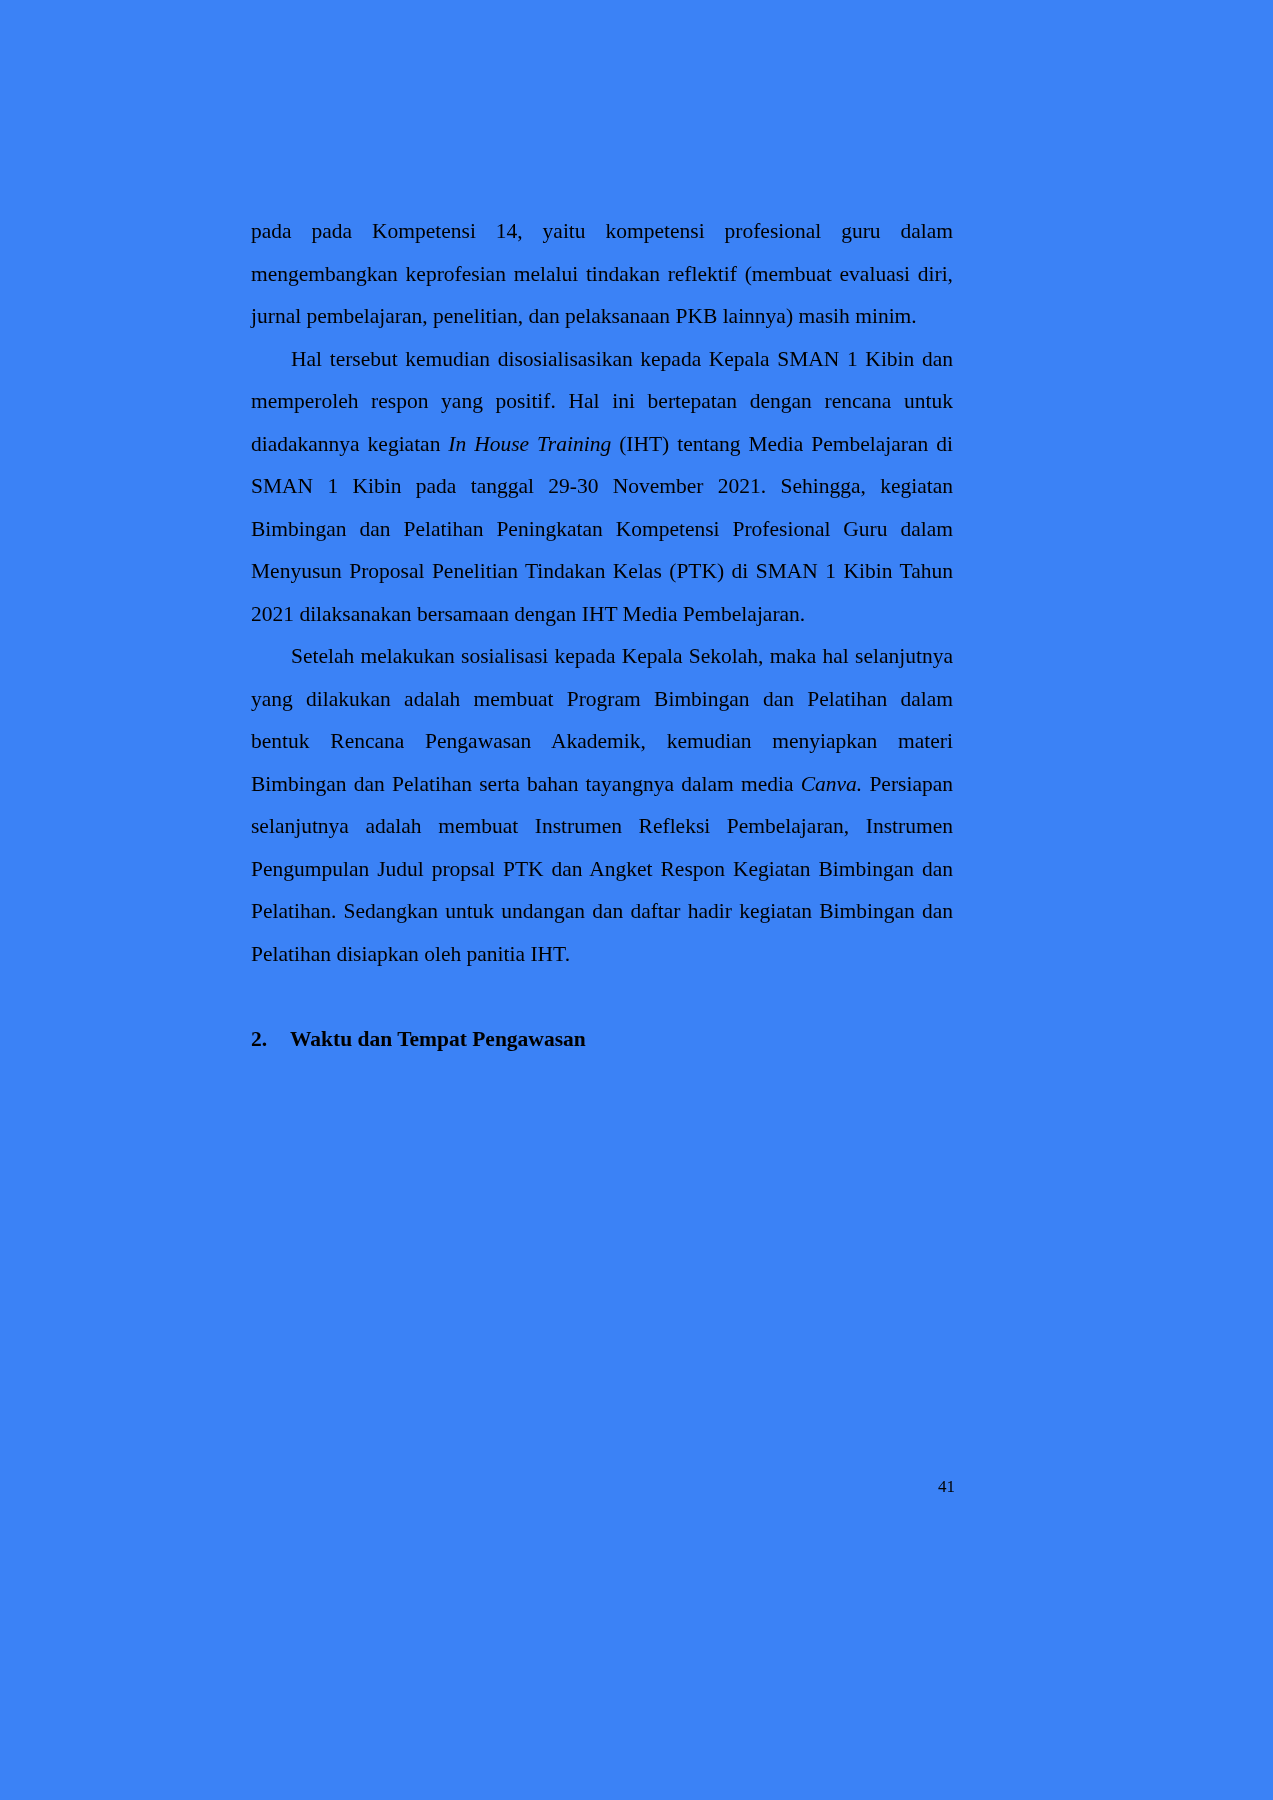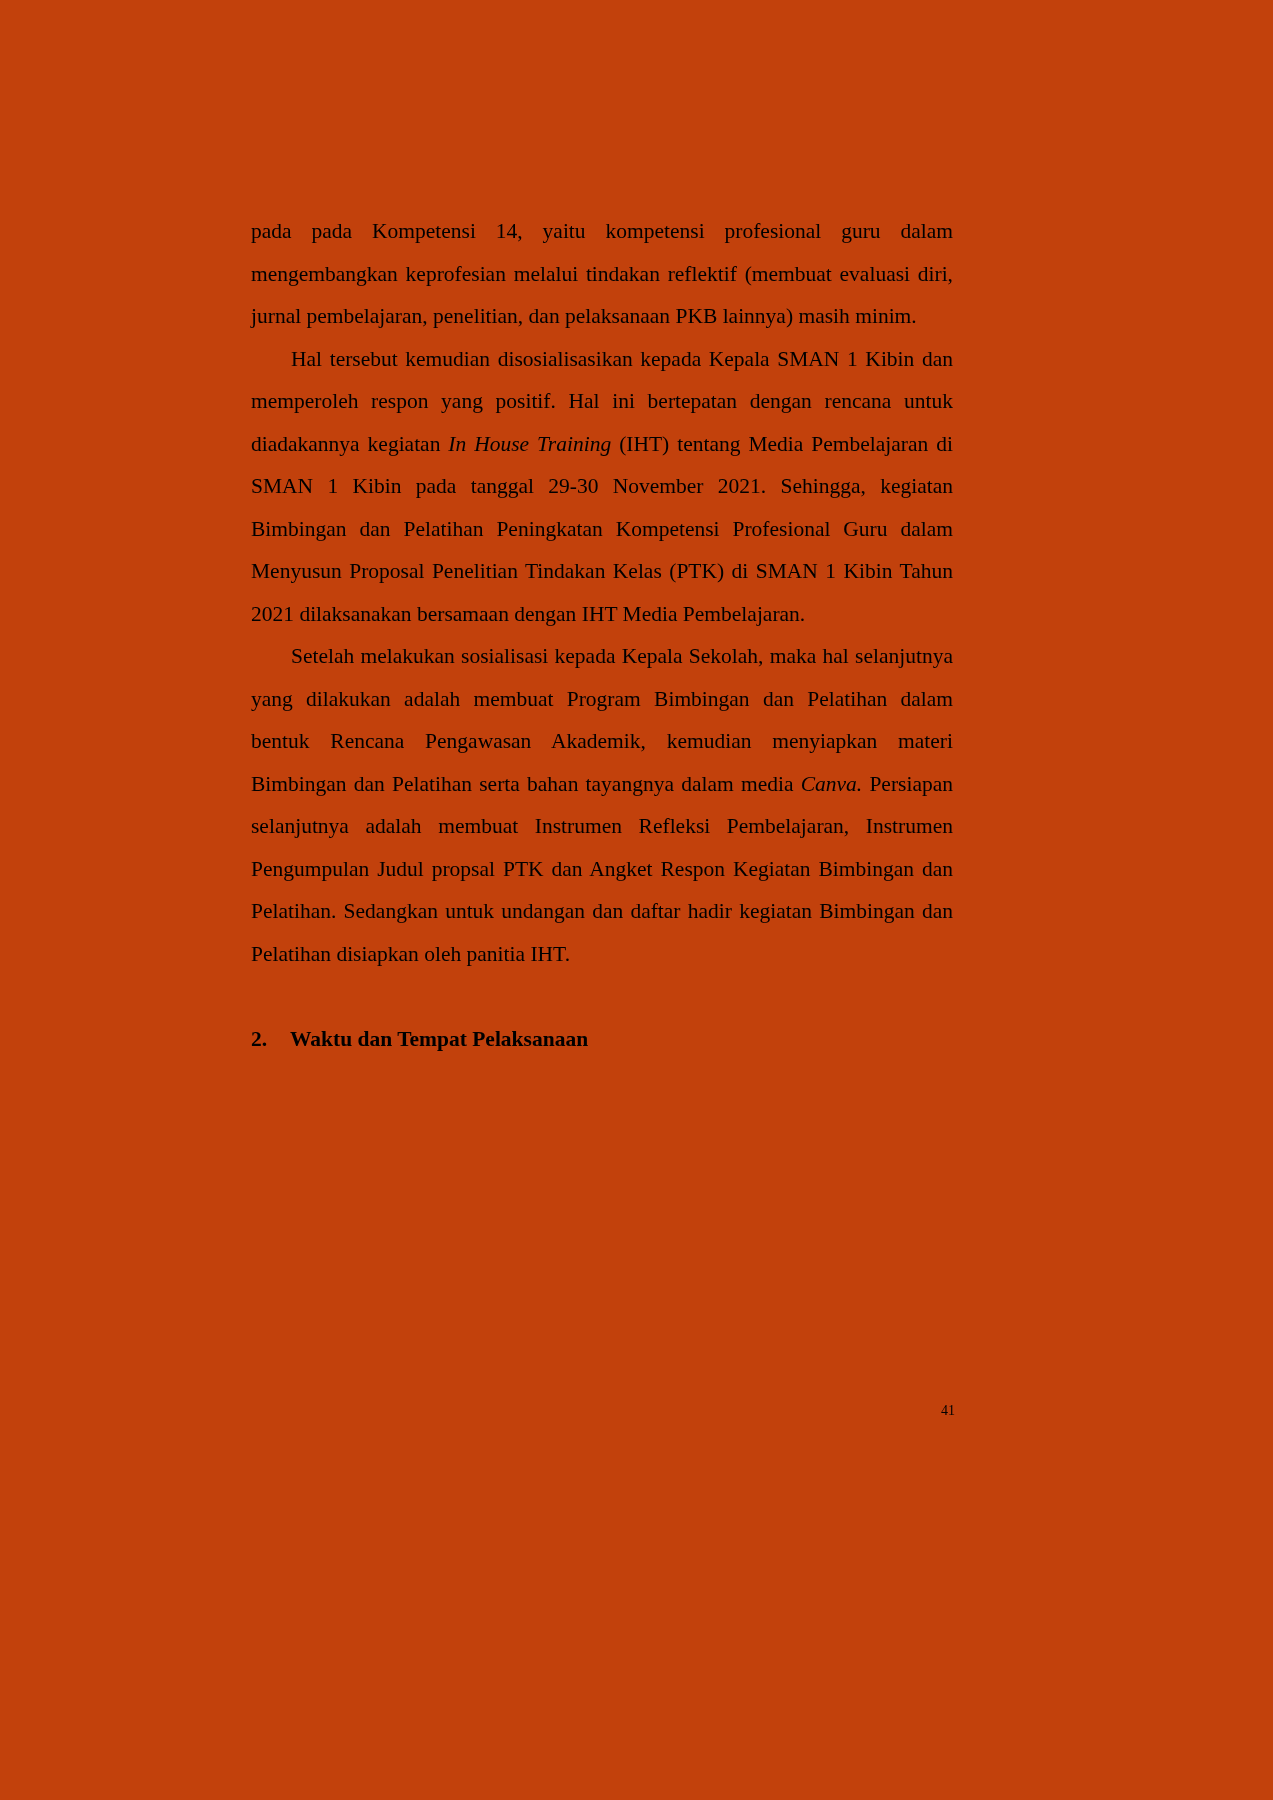--- a/index.html
+++ b/index.html
@@ -1,21 +1,21 @@
 <!DOCTYPE html>
 <html><head>
 <meta charset="utf-8">
 <style>
   * { margin: 0; padding: 0; box-sizing: border-box; }
   html, body { background: #ffffff; }
   .page {
     position: relative;
     width: 1273px;
     height: 1800px;
-    background: #c2410c;
+    background: #3b82f6;
     color: #000000;
     font-family: "Liberation Serif", serif;
     overflow: hidden;
   }
   .content {
     position: absolute;
     left: 251px;
     top: 210px;
     width: 702px;
   }
@@ -33,41 +33,41 @@
     font-size: 21.5px;
     line-height: 42.5px;
     margin-top: 43px;
   }
   .section-heading .num {
     width: 39px;
     flex: 0 0 39px;
   }
   .page-number {
     position: absolute;
-    top: 1396px;
+    top: 1472px;
     right: 318px;
-    font-size: 14px;
+    font-size: 17px;
     line-height: 30px;
   }
 </style>
 </head>
 <body>
 
 <div class="page">
   <div class="content">
 
     <p class="para"><span>pada pada Kompetensi 14, yaitu kompetensi profesional guru dalam mengembangkan keprofesian melalui tindakan reflektif (membuat evaluasi diri, jurnal pembelajaran, penelitian, dan pelaksanaan PKB lainnya) masih minim.</span></p>
 
 
     <p class="para indent"><span>Hal tersebut kemudian disosialisasikan kepada Kepala SMAN 1 Kibin dan memperoleh respon yang positif. Hal ini bertepatan dengan rencana untuk diadakannya kegiatan </span><em>In House Training</em><span> (IHT) tentang Media Pembelajaran di SMAN 1 Kibin pada tanggal 29-30 November 2021. Sehingga, kegiatan Bimbingan dan Pelatihan Peningkatan Kompetensi Profesional Guru dalam Menyusun Proposal Penelitian Tindakan Kelas (PTK) di SMAN 1 Kibin Tahun 2021 dilaksanakan bersamaan dengan IHT Media Pembelajaran.</span></p>
 
     <p class="para indent"><span>Setelah melakukan sosialisasi kepada Kepala Sekolah, maka hal selanjutnya yang dilakukan adalah membuat Program Bimbingan dan Pelatihan dalam bentuk Rencana Pengawasan Akademik, kemudian menyiapkan materi Bimbingan dan Pelatihan serta bahan tayangnya dalam media </span><em>Canva.</em><span> Persiapan selanjutnya adalah membuat Instrumen Refleksi Pembelajaran, Instrumen Pengumpulan Judul propsal PTK dan Angket Respon Kegiatan Bimbingan dan Pelatihan. Sedangkan untuk undangan dan daftar hadir kegiatan Bimbingan dan Pelatihan disiapkan oleh panitia IHT.</span></p>
 
     <div class="section-heading">
       <span class="num">2.</span>
-      <span class="title">Waktu dan Tempat Pelaksanaan</span>
+      <span class="title">Waktu dan Tempat Pengawasan</span>
     </div>
 
 
   </div>
 
   <div class="page-number">41</div>
 </div>
 
 </body></html>

